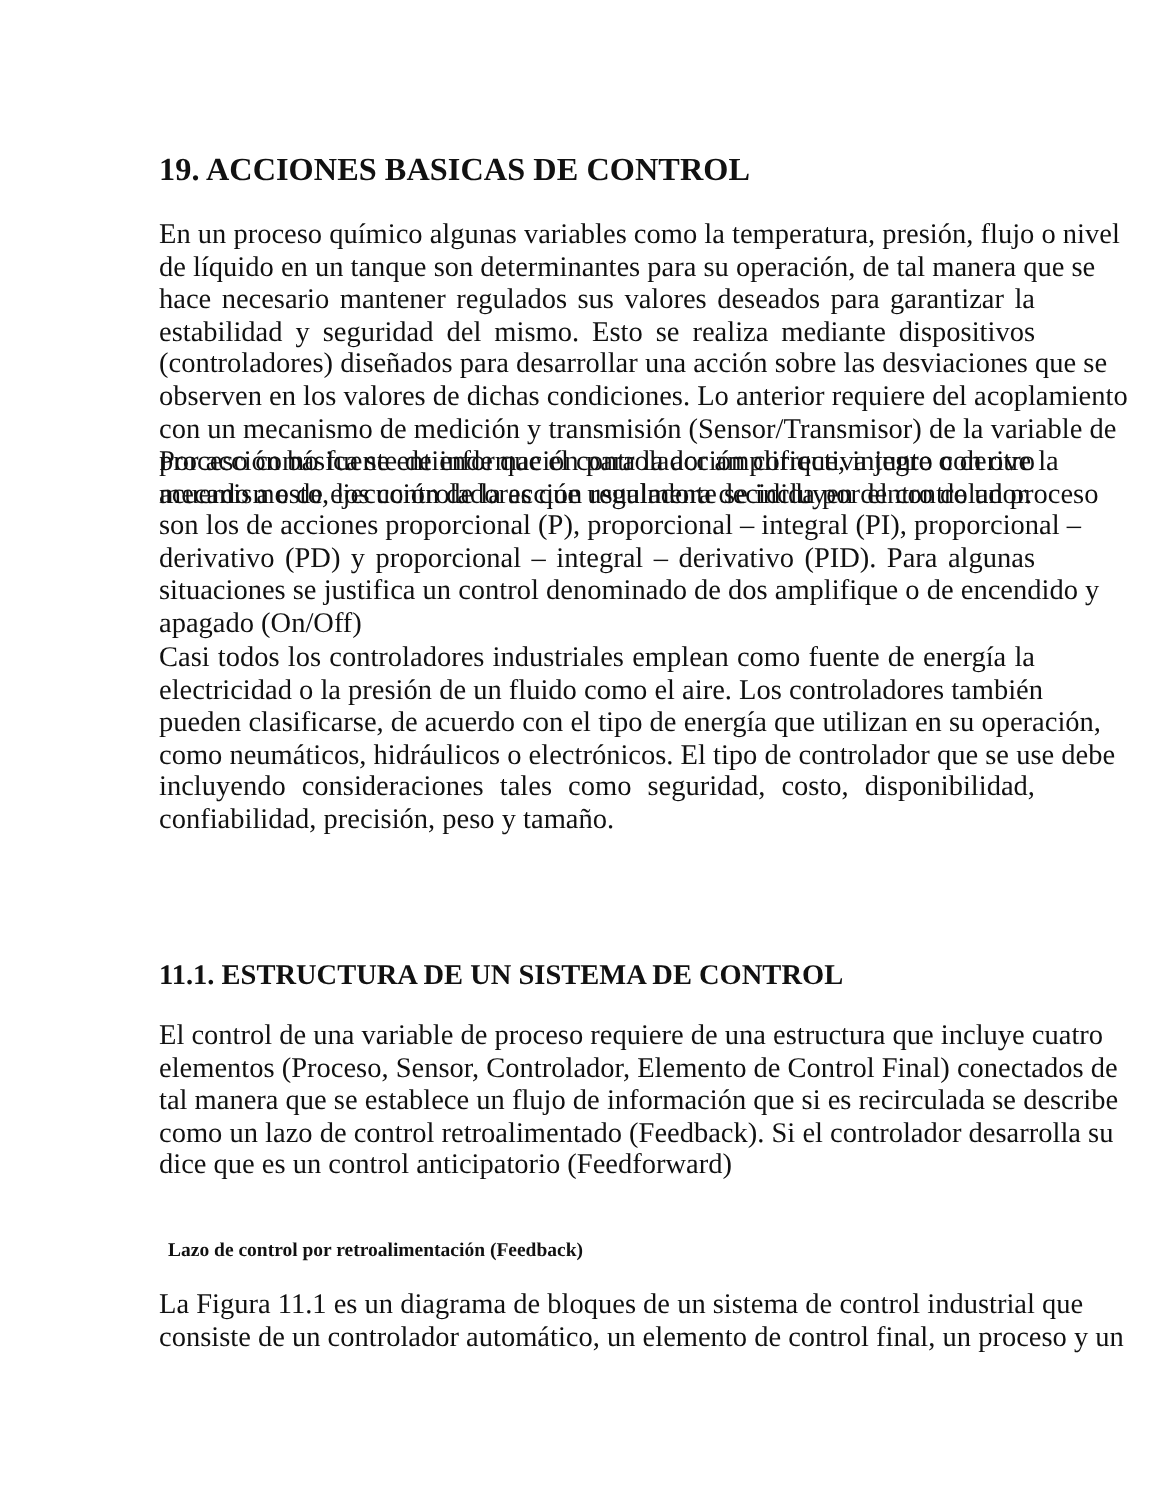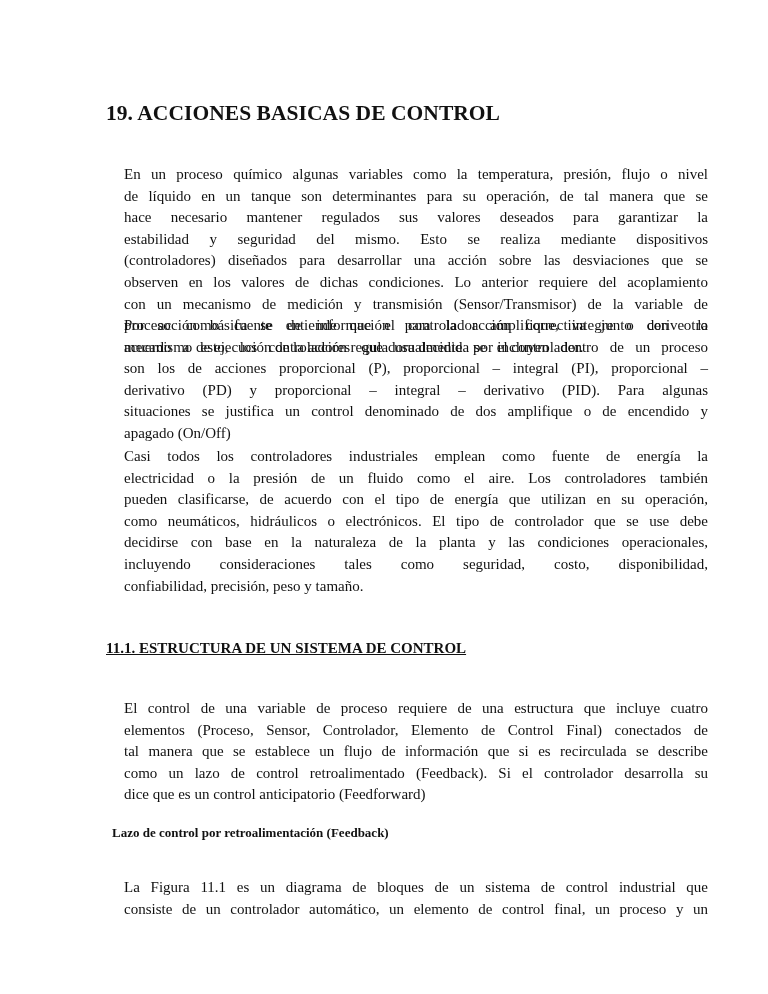--- a/index.html
+++ b/index.html
@@ -29,40 +29,39 @@
       font-size: 21.5px;
       font-weight: bold;
       white-space: nowrap;
       letter-spacing: 0.05px;
     }
     .h2 {
       position: absolute;
       left: 0;
       top: 640px;
       margin: 0;
-      font-size: 15px;
+      font-size: 19px;
       font-weight: bold;
       white-space: nowrap;
-      text-decoration: underline;
     }
     .h3 {
       position: absolute;
       left: 6px;
       top: 825px;
       margin: 0;
       font-size: 13px;
       font-weight: bold;
       white-space: nowrap;
     }
     .para {
       position: absolute;
       left: 0;
       width: 584px;
-      margin: 18px;
-      font-size: 15px;
+      margin: 0;
+      font-size: 19px;
       line-height: 21.6px;
       text-align: justify;
     }
     .para .ln {
       display: block;
       text-align: justify;
       text-align-last: justify;
       white-space: nowrap;
       height: 21.6px;
     }
@@ -110,21 +109,20 @@
     <span class="ln"><span class="ln-inner">derivativo (PD) y proporcional – integral – derivativo (PID). Para algunas</span></span>
     <span class="ln"><span class="ln-inner">situaciones se justifica un control denominado de dos amplifique o de encendido y</span></span>
     <span class="ln last"><span class="ln-inner">apagado (On/Off)</span></span>
   </div>
 
   <div class="para" id="p3">
     <span class="ln"><span class="ln-inner">Casi todos los controladores industriales emplean como fuente de energía la</span></span>
     <span class="ln"><span class="ln-inner">electricidad o la presión de un fluido como el aire. Los controladores también</span></span>
     <span class="ln"><span class="ln-inner">pueden clasificarse, de acuerdo con el tipo de energía que utilizan en su operación,</span></span>
     <span class="ln"><span class="ln-inner">como neumáticos, hidráulicos o electrónicos. El tipo de controlador que se use debe</span></span>
-    <span class="ln"><span class="ln-inner">decidirse con base en la naturaleza de la planta y las condiciones operacionales,</span></span>
     <span class="ln"><span class="ln-inner">incluyendo consideraciones tales como seguridad, costo, disponibilidad,</span></span>
     <span class="ln last"><span class="ln-inner">confiabilidad, precisión, peso y tamaño.</span></span>
   </div>
 
   <h2 class="h2">11.1. ESTRUCTURA DE UN SISTEMA DE CONTROL</h2>
 
   <div class="para" id="p4">
     <span class="ln"><span class="ln-inner">El control de una variable de proceso requiere de una estructura que incluye cuatro</span></span>
     <span class="ln"><span class="ln-inner">elementos (Proceso, Sensor, Controlador, Elemento de Control Final) conectados de</span></span>
     <span class="ln"><span class="ln-inner">tal manera que se establece un flujo de información que si es recirculada se describe</span></span>

